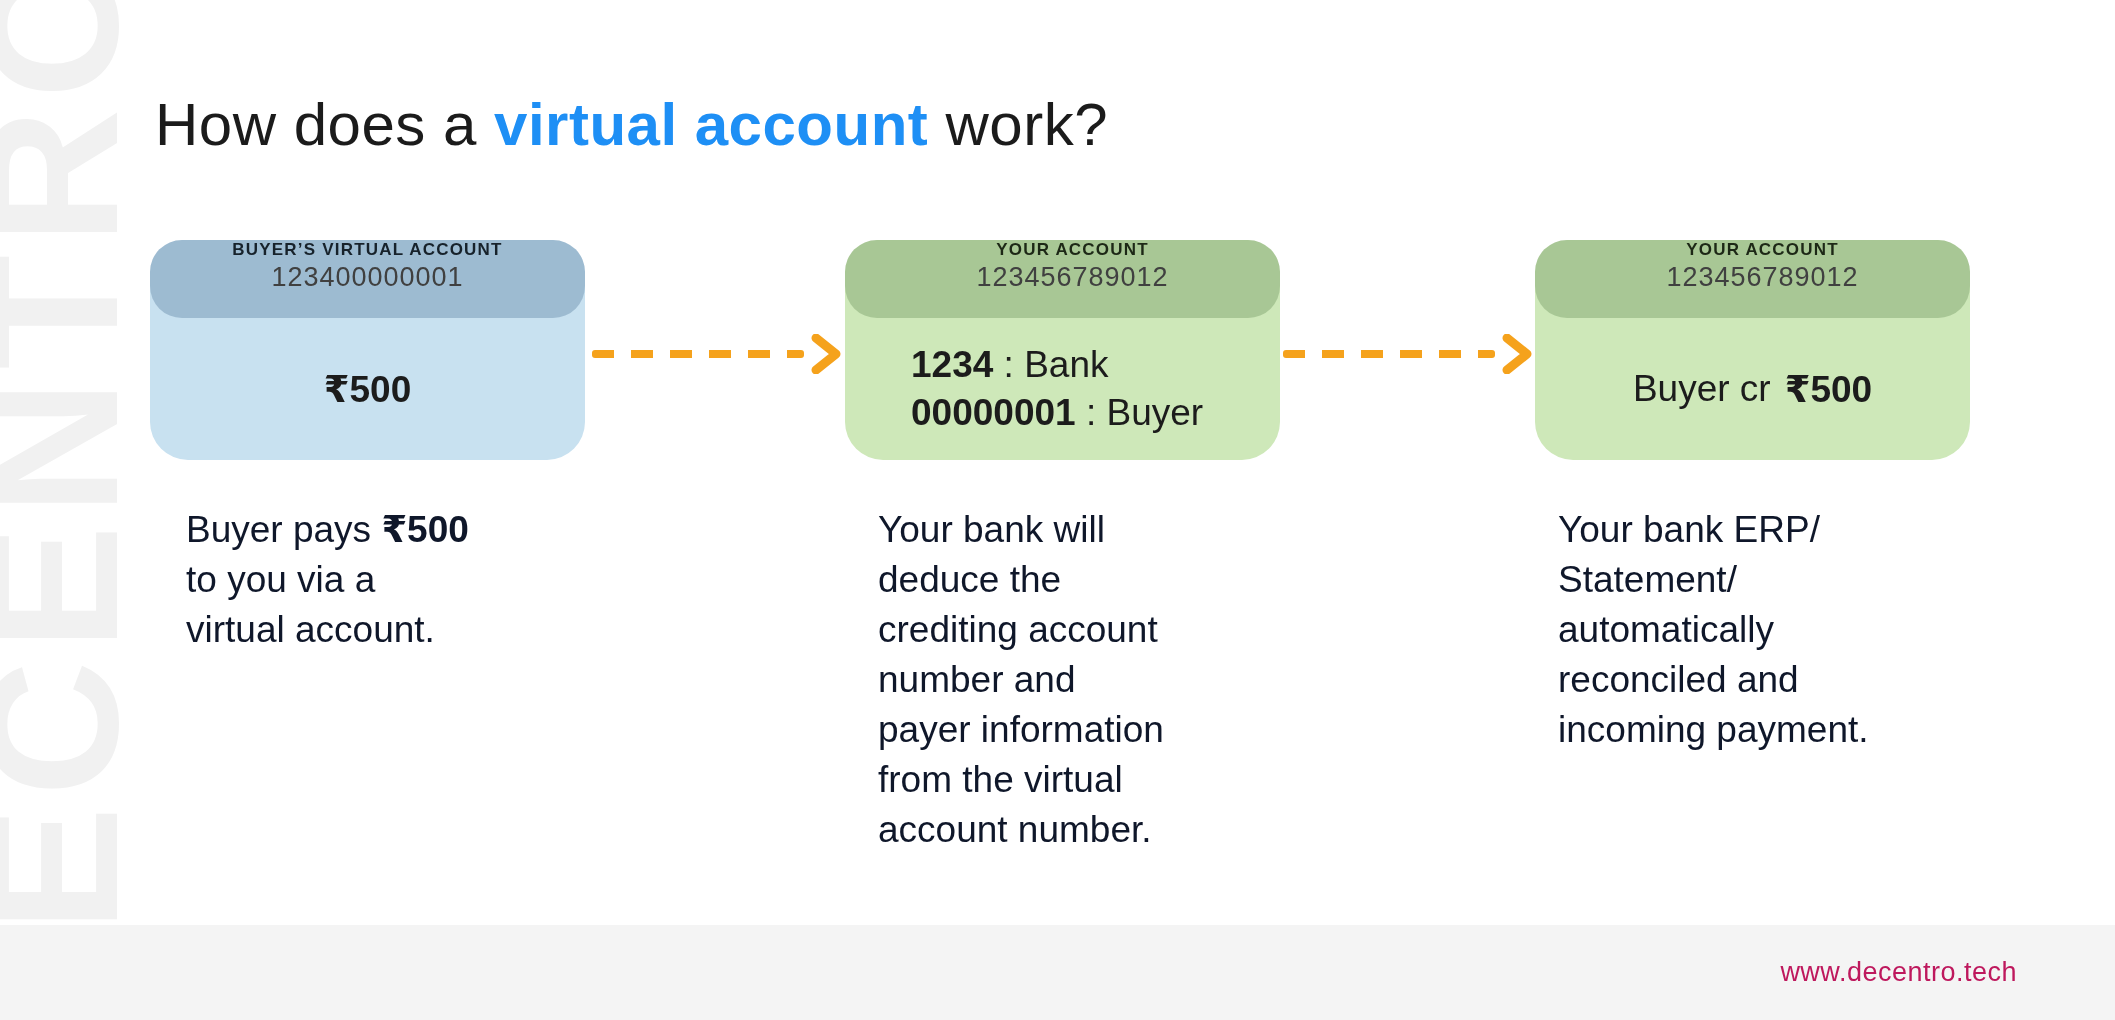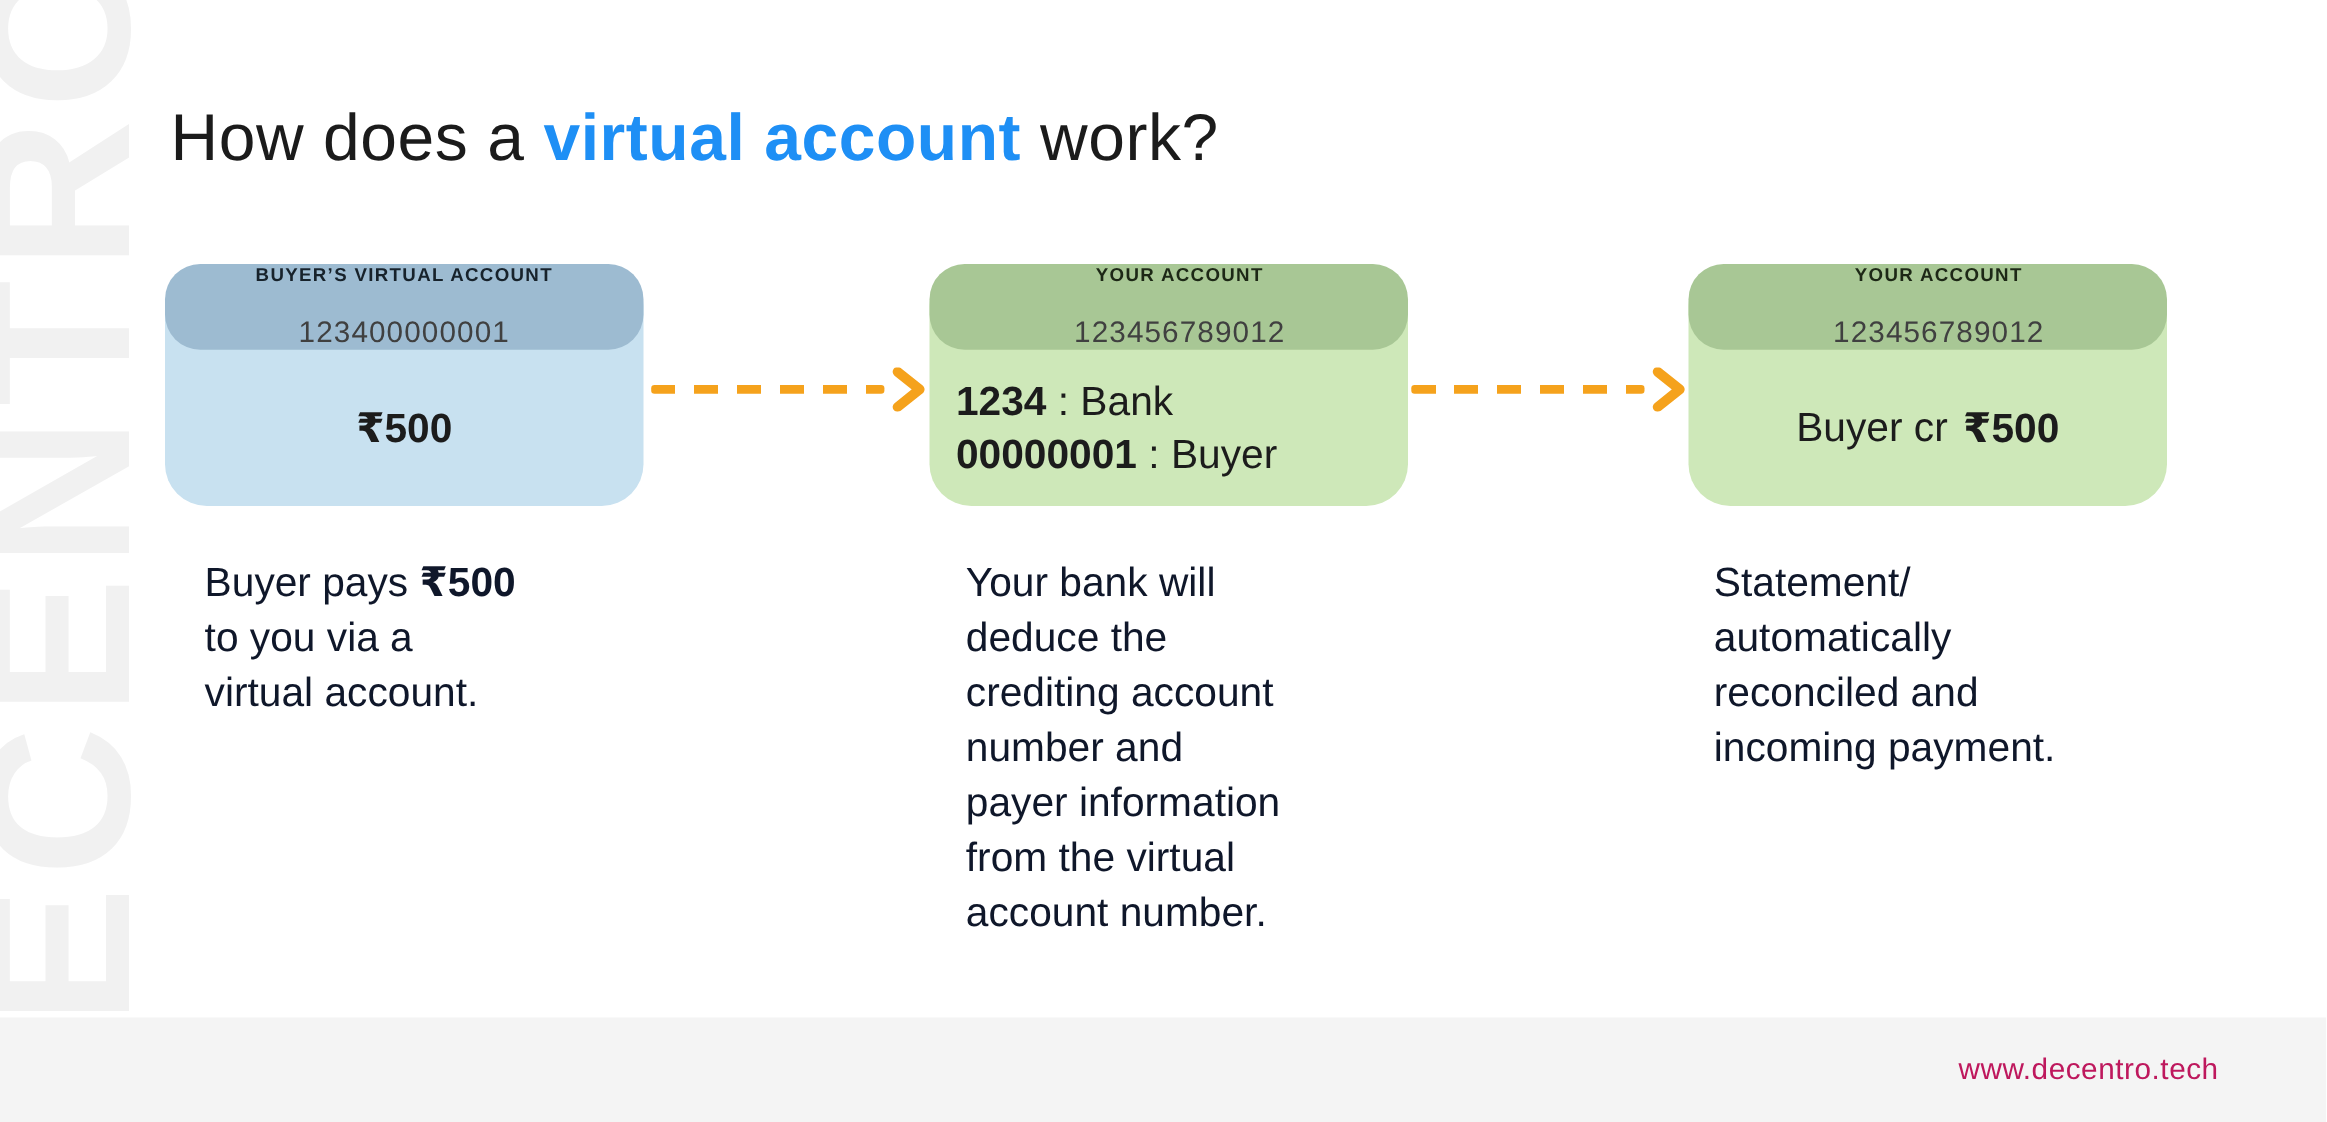--- a/index.html
+++ b/index.html
@@ -47,21 +47,21 @@
   .card-blue{background:var(--card1-body-bg,#c8e1f0);}
   .card-green{background:var(--card2-body-bg,#cee8b9);}
   .card1{left:150px;}
   .card2{left:845px;}
   .card3{left:1535px;}
   .card-header{
     position:absolute;top:0;left:0;right:0;
     height:78px;
     border-radius:32px;
     display:flex;flex-direction:column;
-    align-items:center;justify-content:space-between;
+    align-items:center;justify-content:flex-start;
     gap:2px;
   }
   .card-blue .card-header{background:var(--card1-header-bg,#9dbbd1);}
   .card-green .card-header{background:var(--card2-header-bg,#a8c795);padding-left:20px;}
   .card-header .label{
     font-size:17px;font-weight:700;
     letter-spacing:1.2px;
     color:#17222b;
   }
   .card-green .card-header .label{color:#1d2816;}
@@ -70,21 +70,21 @@
     letter-spacing:1px;
     color:#404040;
   }
   .card-body{
     position:absolute;top:78px;left:0;right:0;bottom:0;
     display:flex;align-items:center;justify-content:center;
     font-size:37px;
   }
   .card-body.left{
     justify-content:flex-start;
-    padding-left:24px;
+    padding-left:66px;
     flex-direction:column;
     align-items:flex-start;
     justify-content:center;
     gap:6px;
   }
   .bold{font-weight:700;}
   .amt{font-weight:700;}
   .sp{display:inline-block;width:14px;}
   
   .arrow{
@@ -197,20 +197,21 @@
     <div>Your bank will</div>
     <div>deduce the</div>
     <div>crediting account</div>
     <div>number and</div>
     <div>payer information</div>
     <div>from the virtual</div>
     <div>account number.</div>
   </div>
 
   <div class="desc desc3">
+    <div>Your bank ERP/</div>
     <div>Statement/</div>
     <div>automatically</div>
     <div>reconciled and</div>
     <div>incoming payment.</div>
   </div>
 
   <div class="footer">
     <div class="url">www.decentro.tech</div>
   </div>
 

